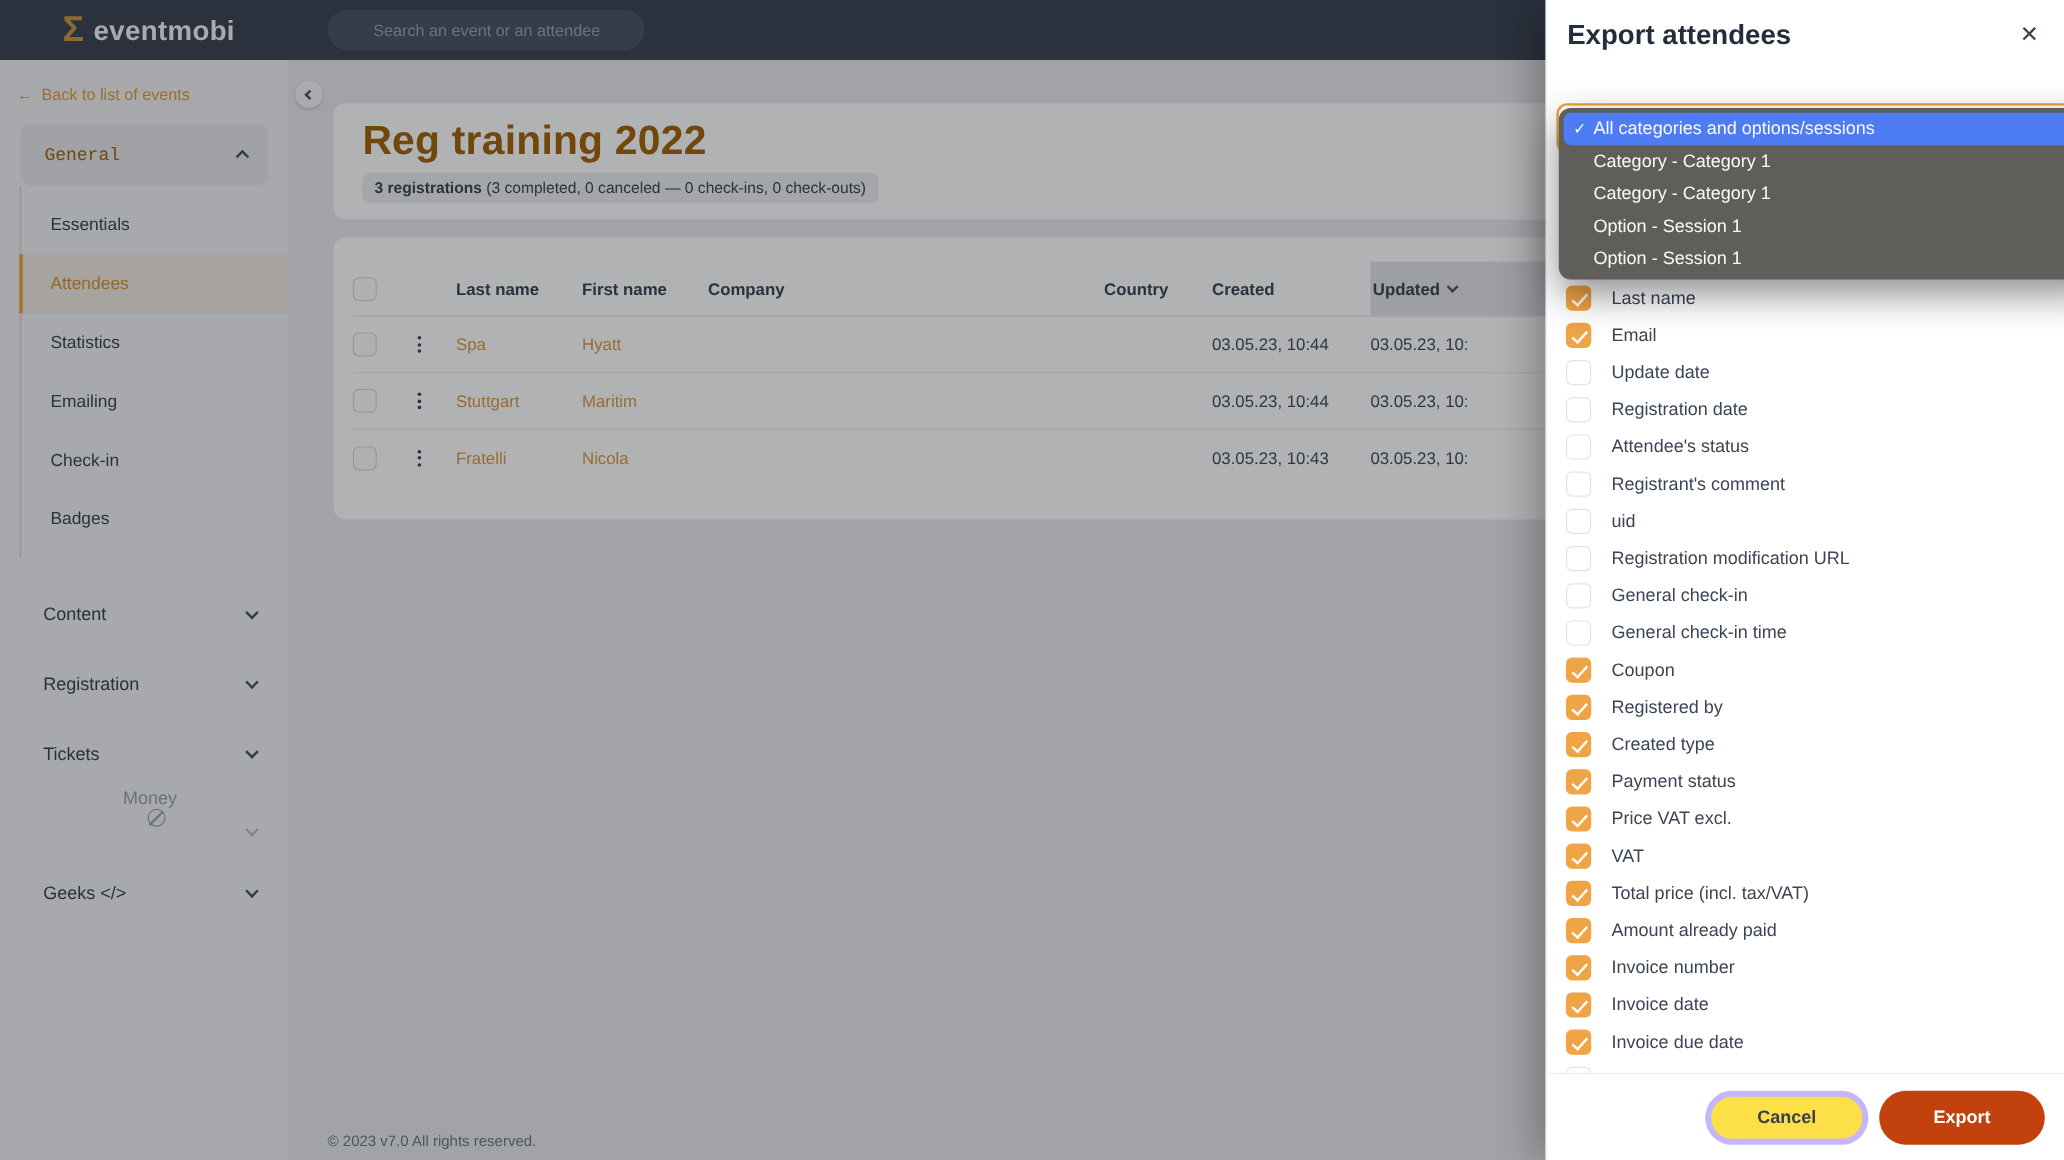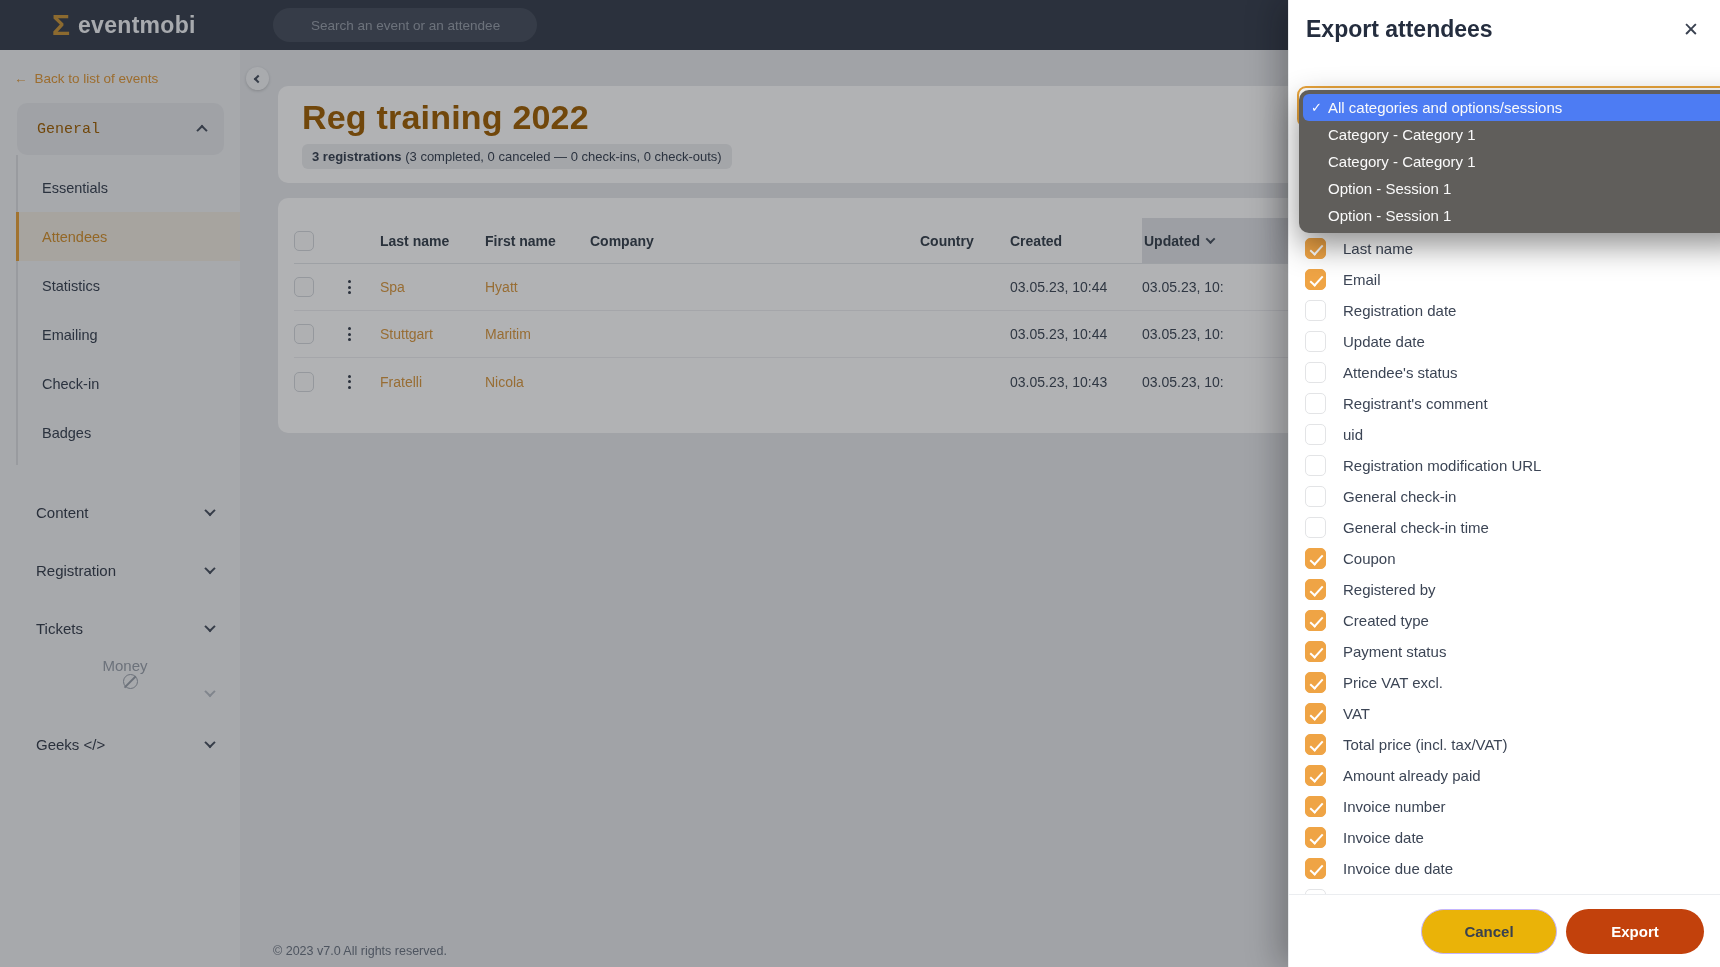--- a/index.html
+++ b/index.html
@@ -89,21 +89,21 @@
   .fields-list { position:absolute; left:0; top:233px; right:0; height:661px; overflow:hidden; padding-left:16px; }
   .field-row { height:31px; display:flex; align-items:center; gap:17px; }
   .cbx { position:relative; width:21px; height:21px; border:1.5px solid #E3E4E6; border-radius:5px; background:#FFFFFF; cursor:pointer; flex:none; }
   .cbx.checked { background:#EFA445; border-color:#EFA445; }
   .cbx.checked::after { content:""; position:absolute; left:7px; top:3px; width:5px; height:11px;
     border:solid #fff; border-width:0 2px 2px 0; transform:rotate(42deg); }
   .field-label { font-size:15px; color:#3C4555; }
   .panel-footer { position:absolute; left:0; right:0; bottom:0; height:73px; border-top:1px solid #EBEDF0;
     display:flex; align-items:center; justify-content:flex-end; gap:9px; padding-right:16px; background:#fff; }
   .btn { height:45px; border-radius:23px; font-size:15px; font-weight:600; display:flex; align-items:center; justify-content:center; cursor:pointer; }
-  .btn-cancel { width:136px; background:#eab308; border:1px solid #c4b5fd; color:#39414F; }
+  .btn-cancel { width:136px; background:#fde047; border:5px solid #c4b5fd; color:#39414F; }
   .btn-export { width:138px; background:#c2410c; color:#FFFFFF; }
 </style>
 </head>
 <body>
 
 <div class="topbar">
   <div class="logo">
     <span class="logo-sigma">Σ</span>
     <span class="logo-word">eventmobi</span>
   </div>
@@ -300,25 +300,25 @@
       <div class="field-row">
         <span class="cbx checked"></span>
         <span class="field-label">Last name</span>
       </div>
       <div class="field-row">
         <span class="cbx checked"></span>
         <span class="field-label">Email</span>
       </div>
       <div class="field-row">
         <span class="cbx"></span>
+        <span class="field-label">Update date</span>
+      </div>
+      <div class="field-row">
+        <span class="cbx"></span>
         <span class="field-label">Registration date</span>
-      </div>
-      <div class="field-row">
-        <span class="cbx"></span>
-        <span class="field-label">Update date</span>
       </div>
       <div class="field-row">
         <span class="cbx"></span>
         <span class="field-label">Attendee's status</span>
       </div>
       <div class="field-row">
         <span class="cbx"></span>
         <span class="field-label">Registrant's comment</span>
       </div>
       <div class="field-row">

